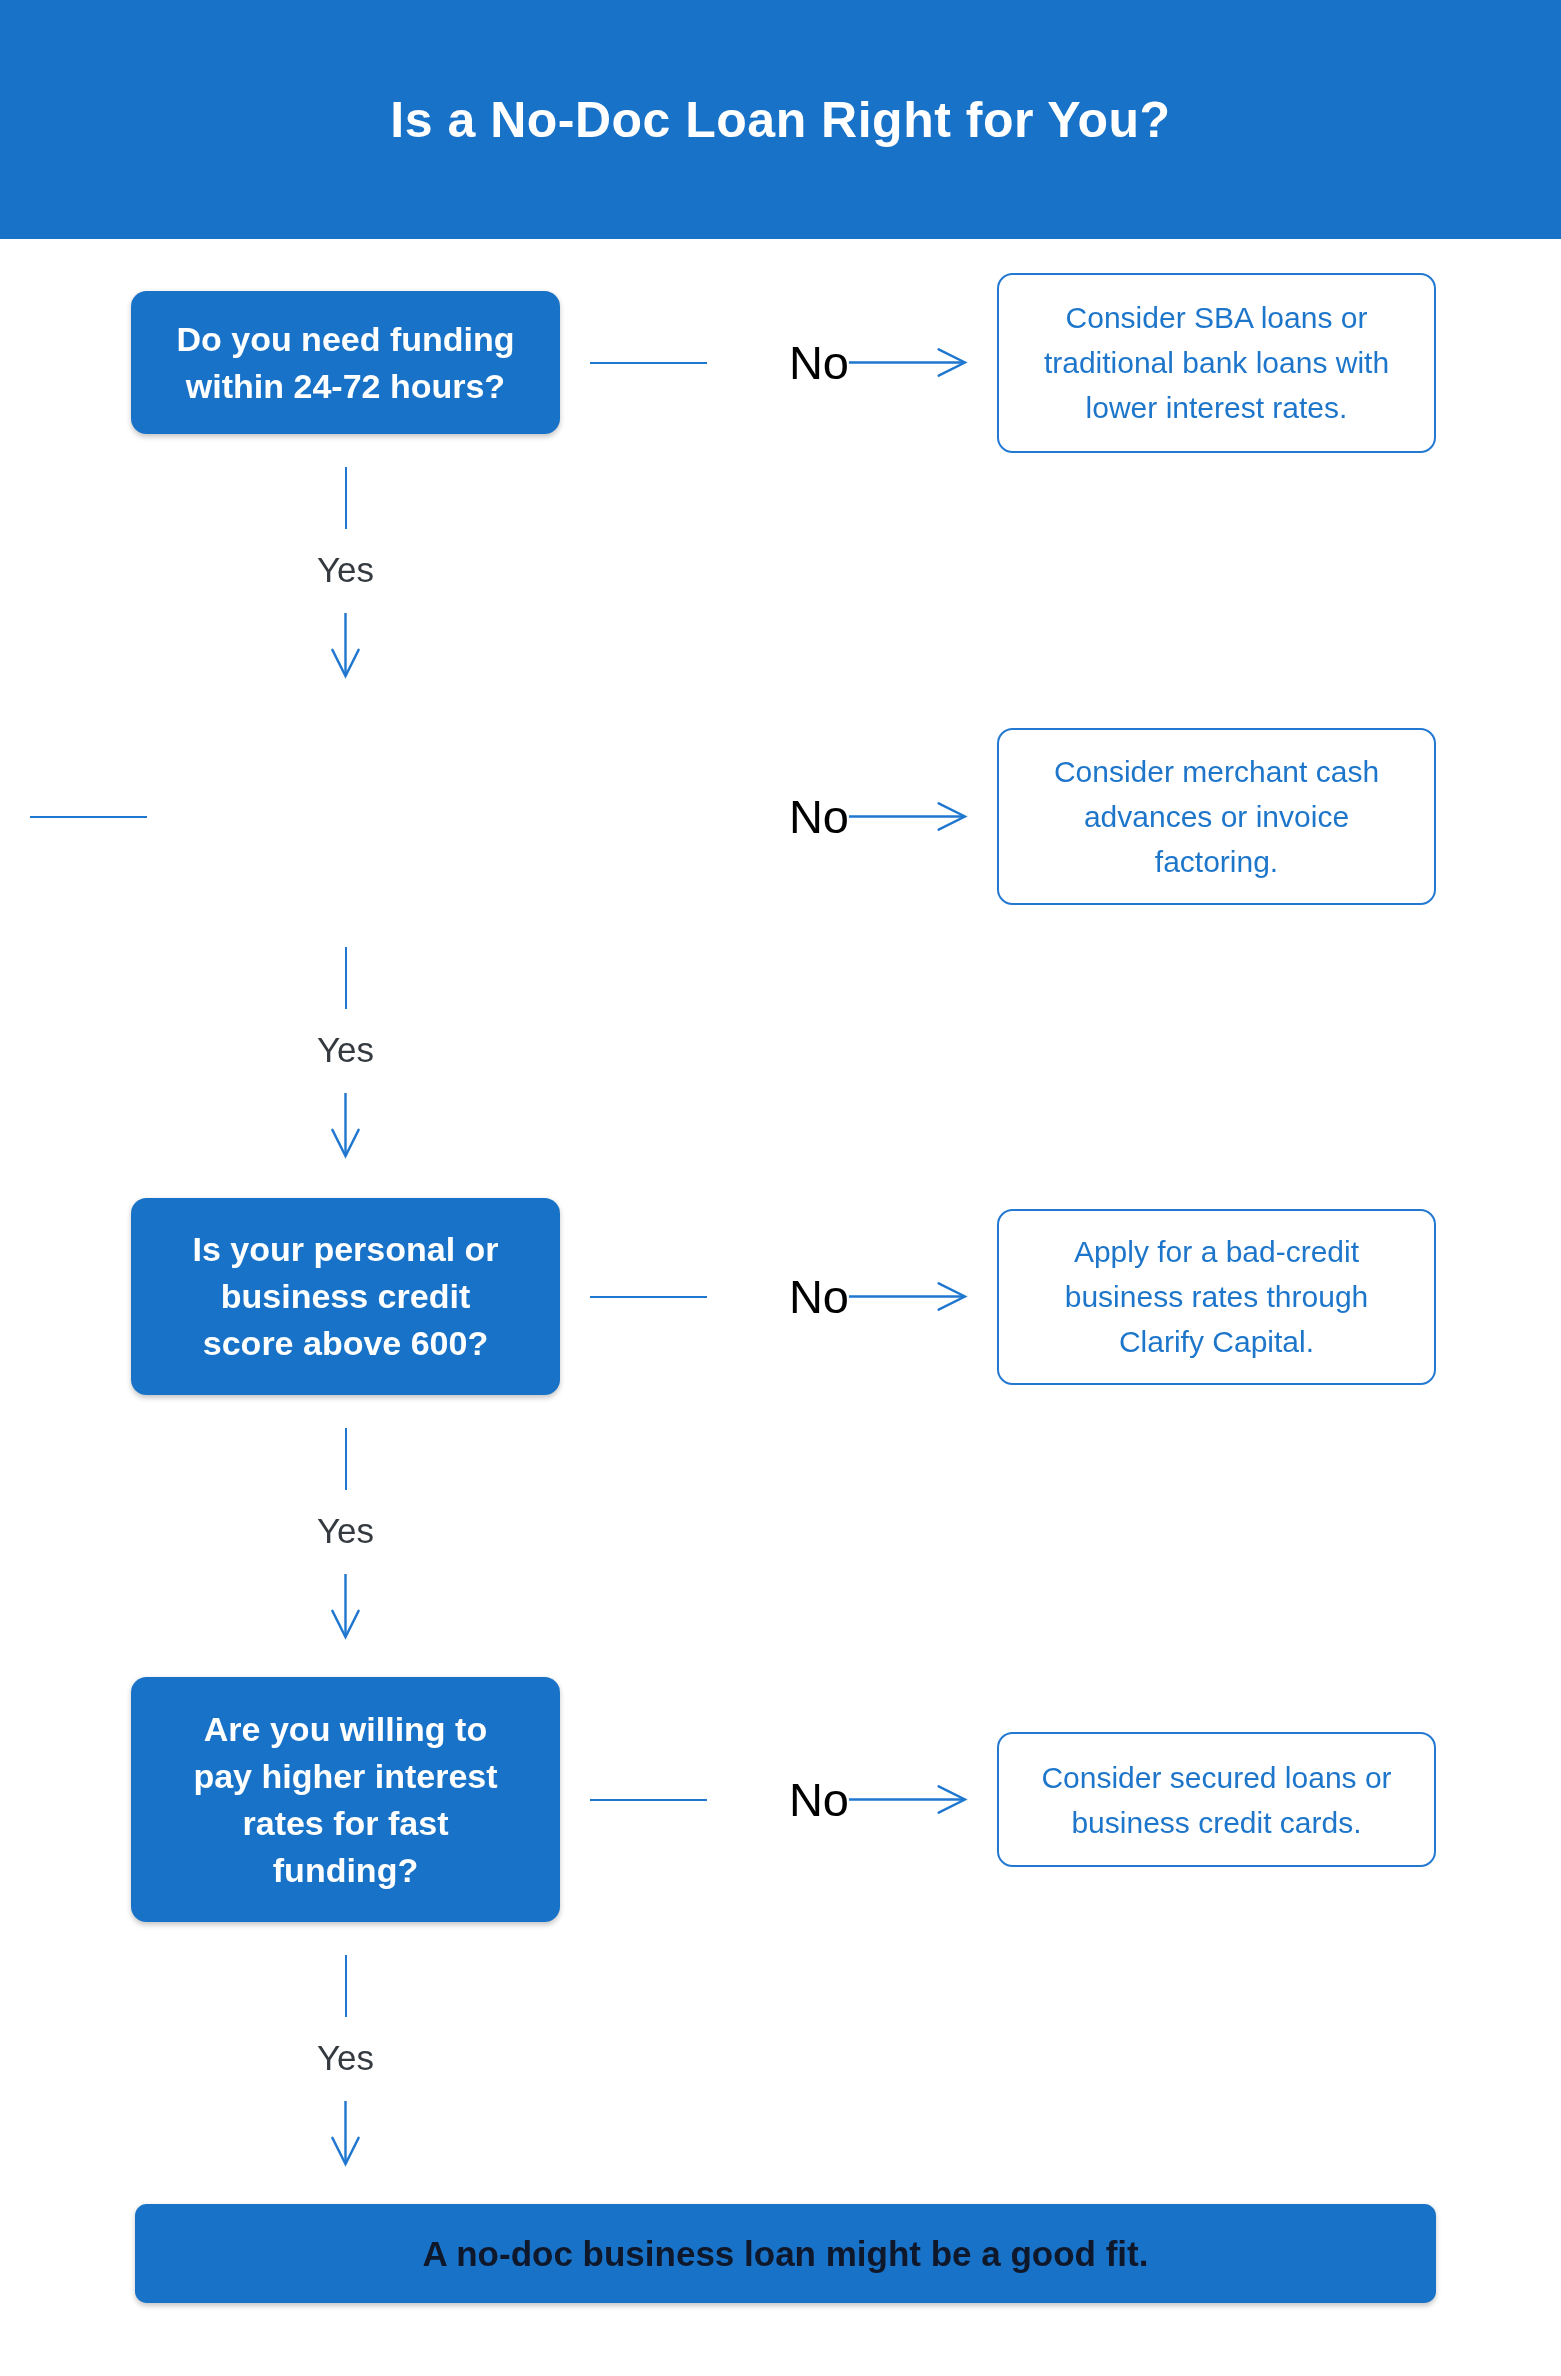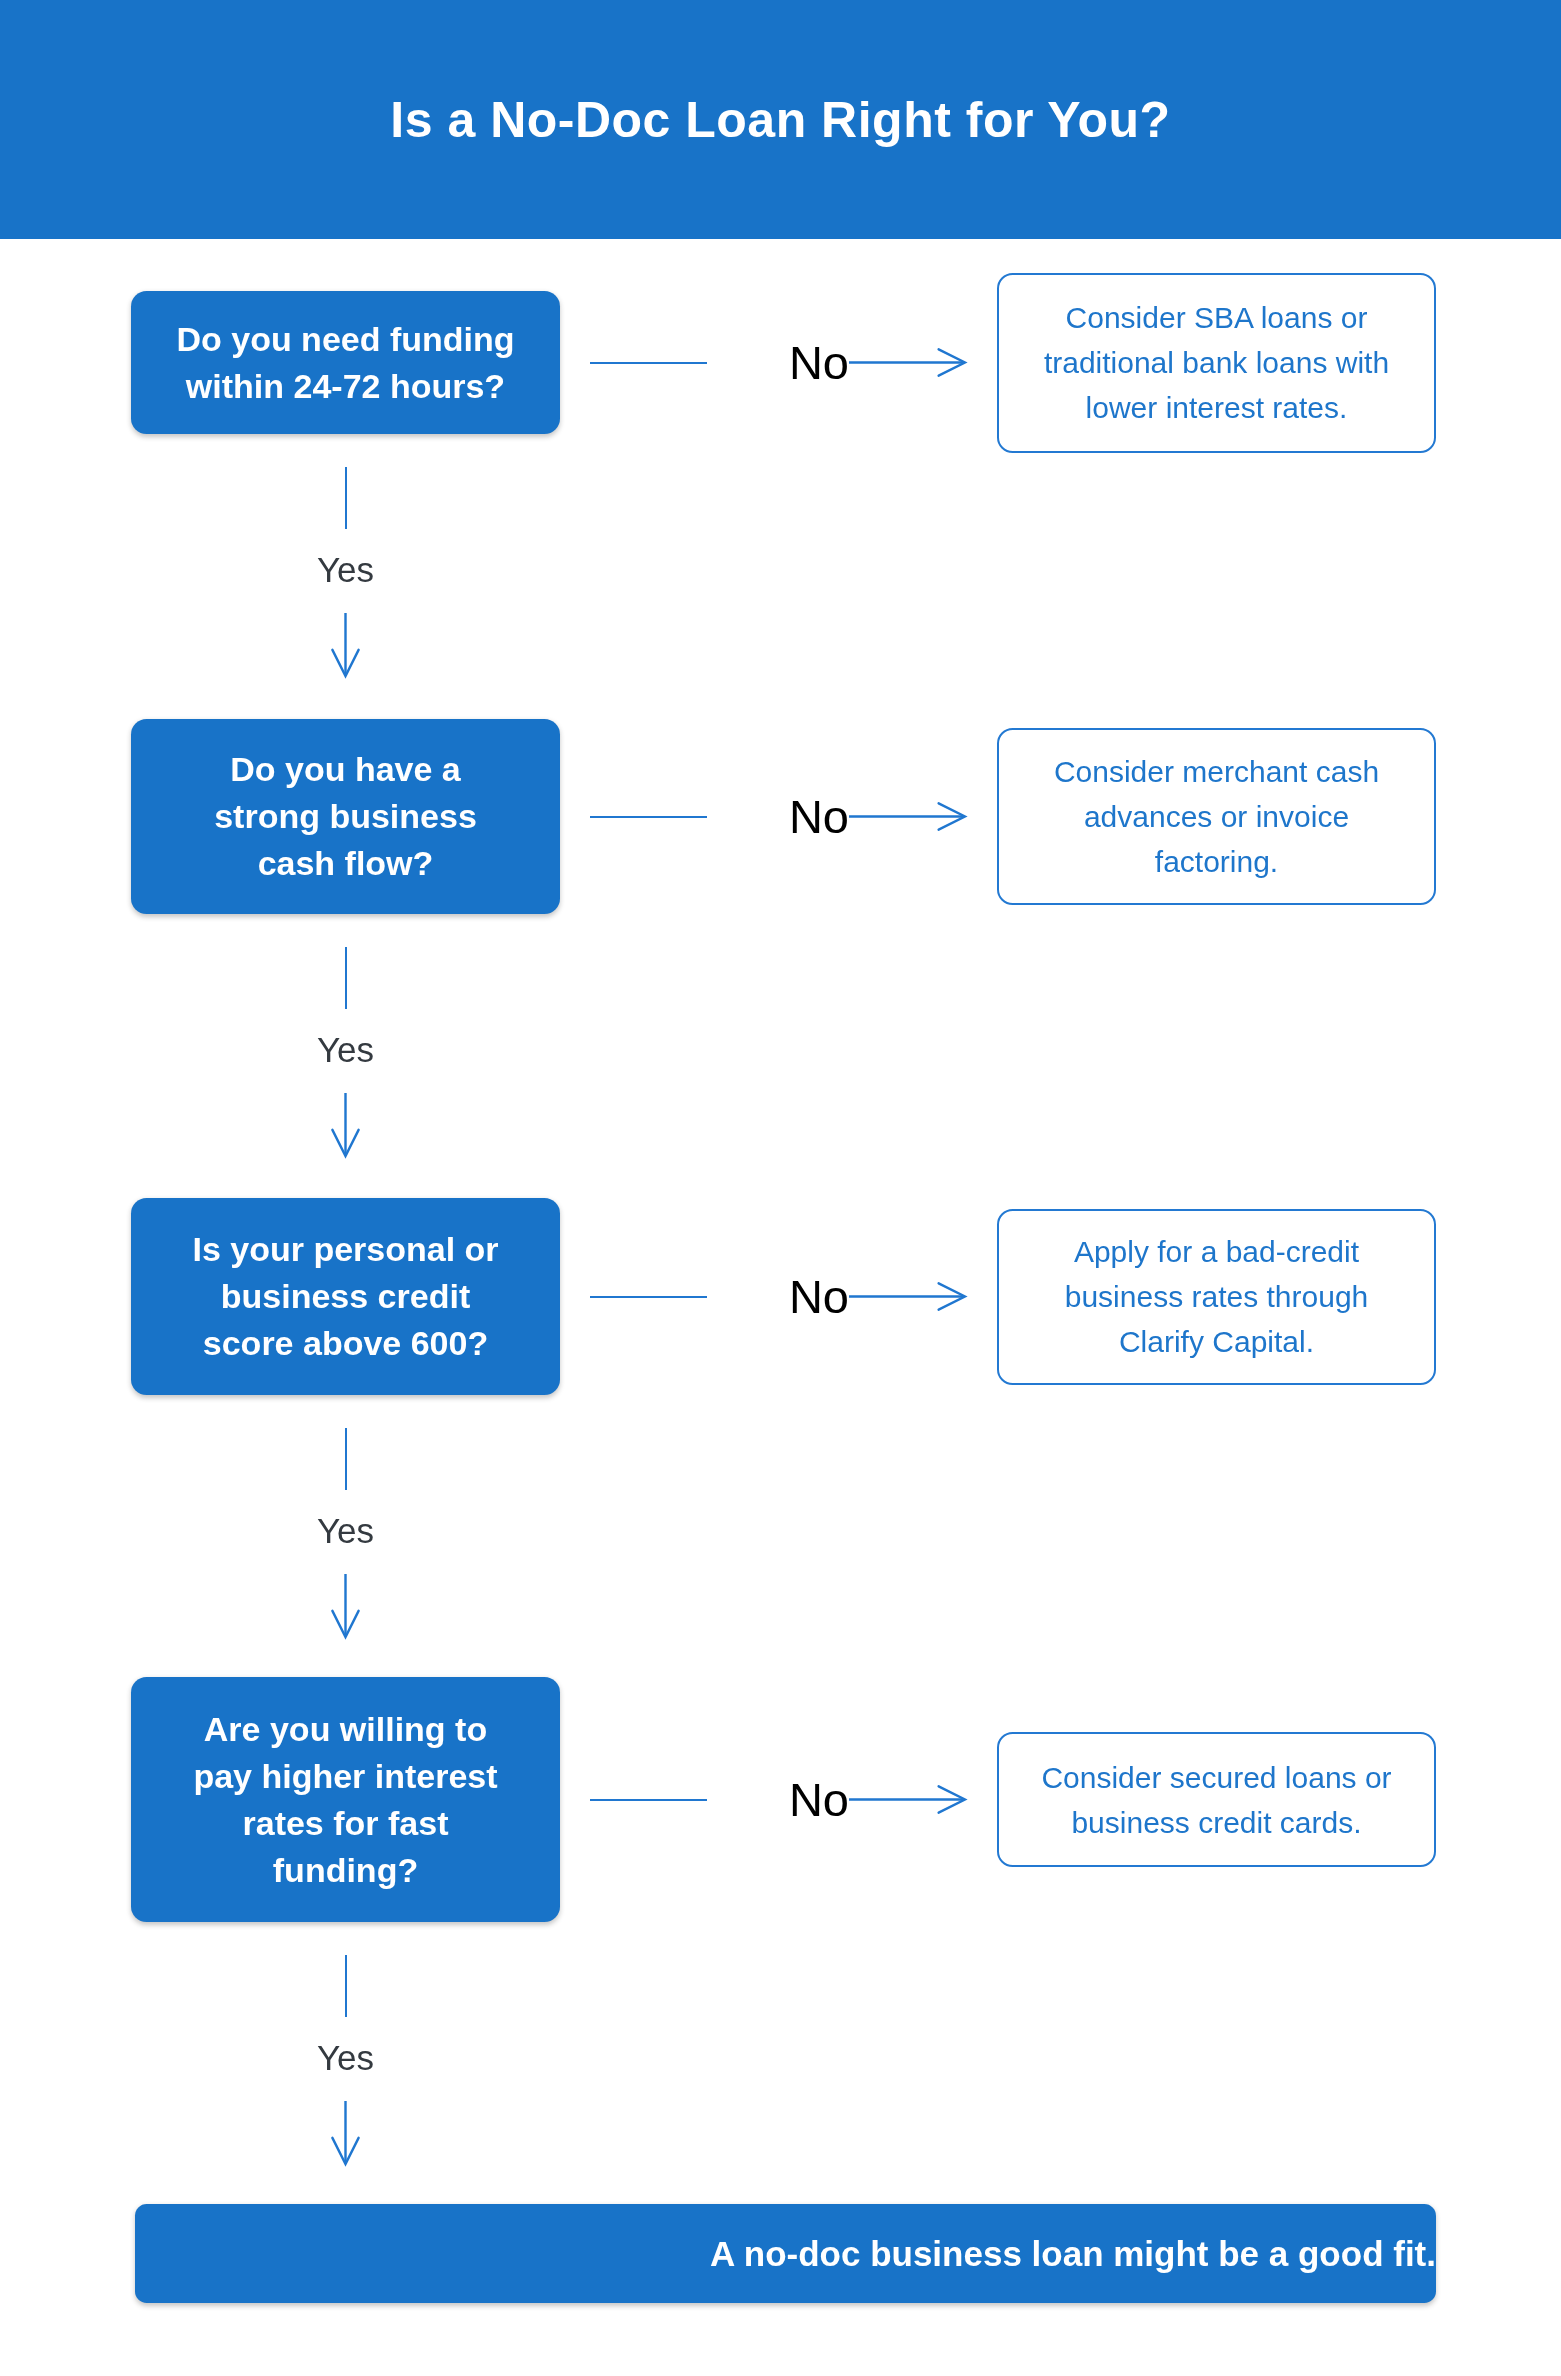--- a/index.html
+++ b/index.html
@@ -126,22 +126,22 @@
   .conclusion-banner {
     box-sizing: border-box;
     margin-left: 135px;
     width: 1301px;
     height: 99px;
     background: #1873C8;
     border-radius: 11.7px;
     box-shadow: 0 2.9px 4.9px rgba(30, 30, 30, 0.25);
     display: flex;
     align-items: center;
-    justify-content: flex-end;
-    color: #ffffff;
+    justify-content: center;
+    color: #0f172a;
     font-size: 35px;
     font-weight: bold;
   }
 </style>
 </head>
 <body>
 
 <div class="canvas">
 
   <div class="header-banner">
@@ -167,23 +167,20 @@
   <div class="yes-gap" style="height:285px;">
     <div class="v-line"></div>
     <div class="yes-label">Yes</div>
     <svg width="35" height="66" viewBox="0 0 36 68">
       <line x1="18" y1="0" x2="18" y2="63" stroke="#2077D0" stroke-width="2.5" stroke-linecap="round"></line>
       <polyline points="4.5,38 18,65 31.5,38" fill="none" stroke="#2077D0" stroke-width="2.5" stroke-linecap="round"></polyline>
     </svg>
   </div>
 
   <div class="flow-row" style="height:195px;">
-    <div class="decision-box">Do you have a
-strong business
-cash flow?</div>
     <div class="connector">
       <div class="h-line"></div>
       <div class="no-wrap">No</div>
       <svg class="h-arrow" width="119" height="35" viewBox="0 0 122 36">
         <line x1="0" y1="18" x2="117" y2="18" stroke="#2077D0" stroke-width="2.5" stroke-linecap="round"></line>
         <polyline points="92,4.5 119,18 92,31.5" fill="none" stroke="#2077D0" stroke-width="2.5" stroke-linecap="round"></polyline>
       </svg>
     </div>
     <div class="result-box" style="height:177px;">Consider merchant cash
 advances or invoice

